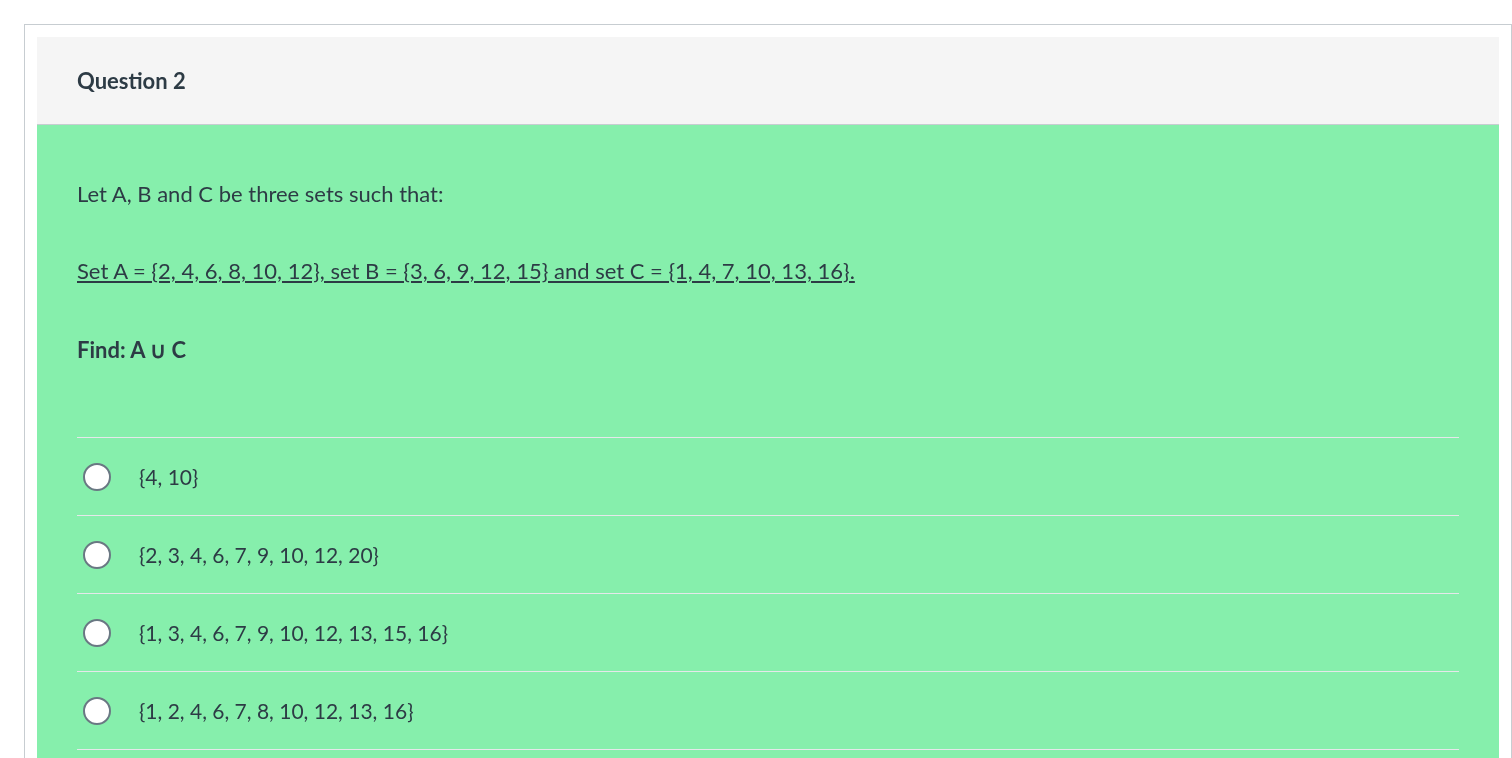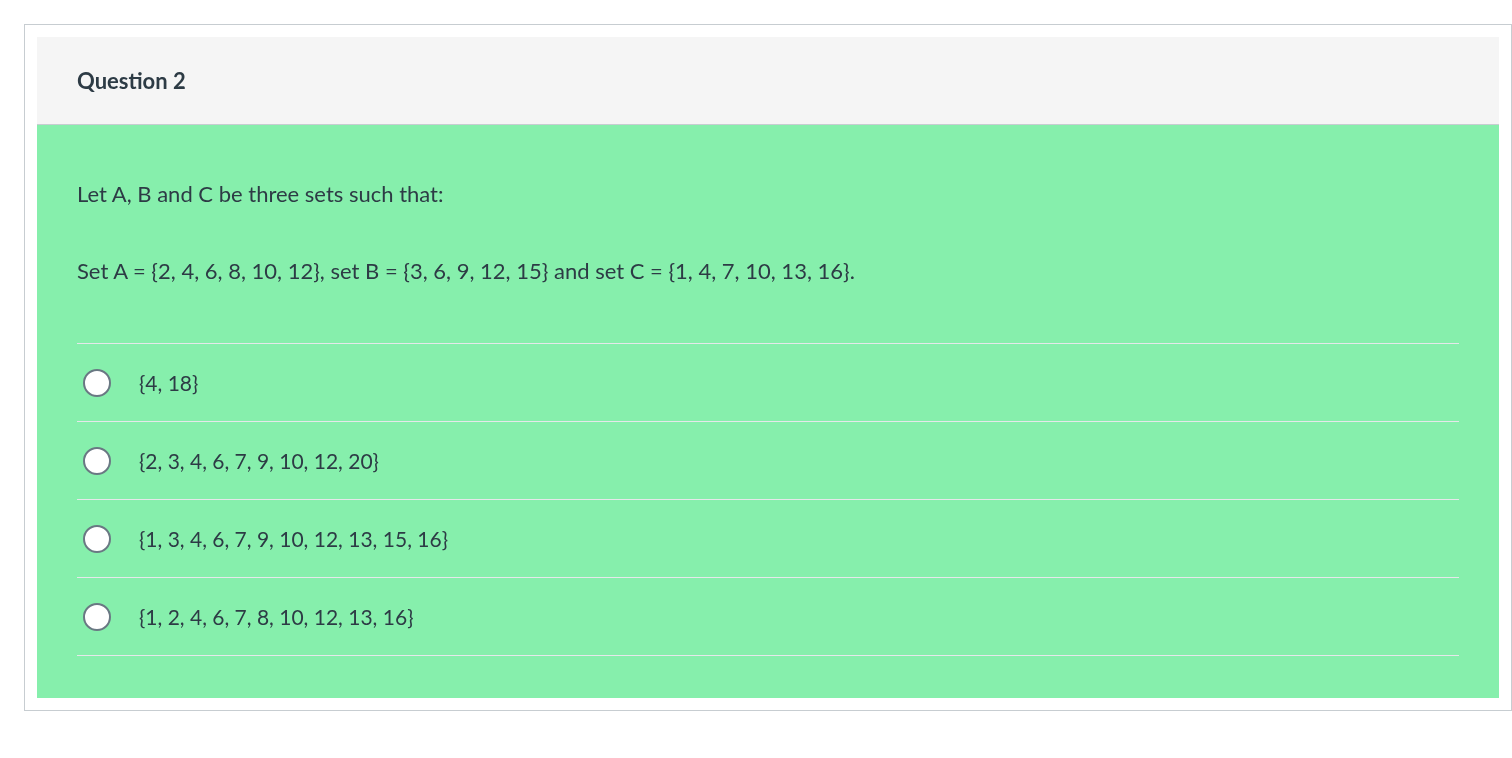--- a/index.html
+++ b/index.html
@@ -32,21 +32,22 @@
     padding: 40px 28px 30px 28px;
     background: #86efac;
   }
   .question-text {
     font-size: 22px;
     color: #2d3b45;
     line-height: 1.5;
     margin-bottom: 20px;
   }
   .question-text.sets {
-    margin-bottom: 32px;
+    margin-bottom: 25px;
+    text-decoration: underline;
   }
   .find-label {
     font-size: 22px;
     font-weight: 700;
     color: #2d3b45;
     margin-bottom: 50px;
   }
   .answers {
     margin-top: 10px;
   }
@@ -78,25 +79,26 @@
 </head>
 <body>
 
 <div class="question-container">
   <div class="question-header">
     <div class="question-title">Question 2</div>
   </div>
   <div class="question-body">
     <p class="question-text">Let A, B and C be three sets such that:</p>
     <p class="question-text sets">Set A = {2, 4, 6, 8, 10, 12}, set B = {3, 6, 9, 12, 15} and set C = {1, 4, 7, 10, 13, 16}.</p>
+    <p class="find-label">Find: A ∪ C</p>
 
     <div class="answers">
       <label class="answer-row">
         <span class="radio-circle"></span>
-        <span class="answer-label">{4, 18}</span>
+        <span class="answer-label">{4, 10}</span>
       </label>
       <label class="answer-row">
         <span class="radio-circle"></span>
         <span class="answer-label">{2, 3, 4, 6, 7, 9, 10, 12, 20}</span>
       </label>
       <label class="answer-row">
         <span class="radio-circle"></span>
         <span class="answer-label">{1, 3, 4, 6, 7, 9, 10, 12, 13, 15, 16}</span>
       </label>
       <label class="answer-row">

